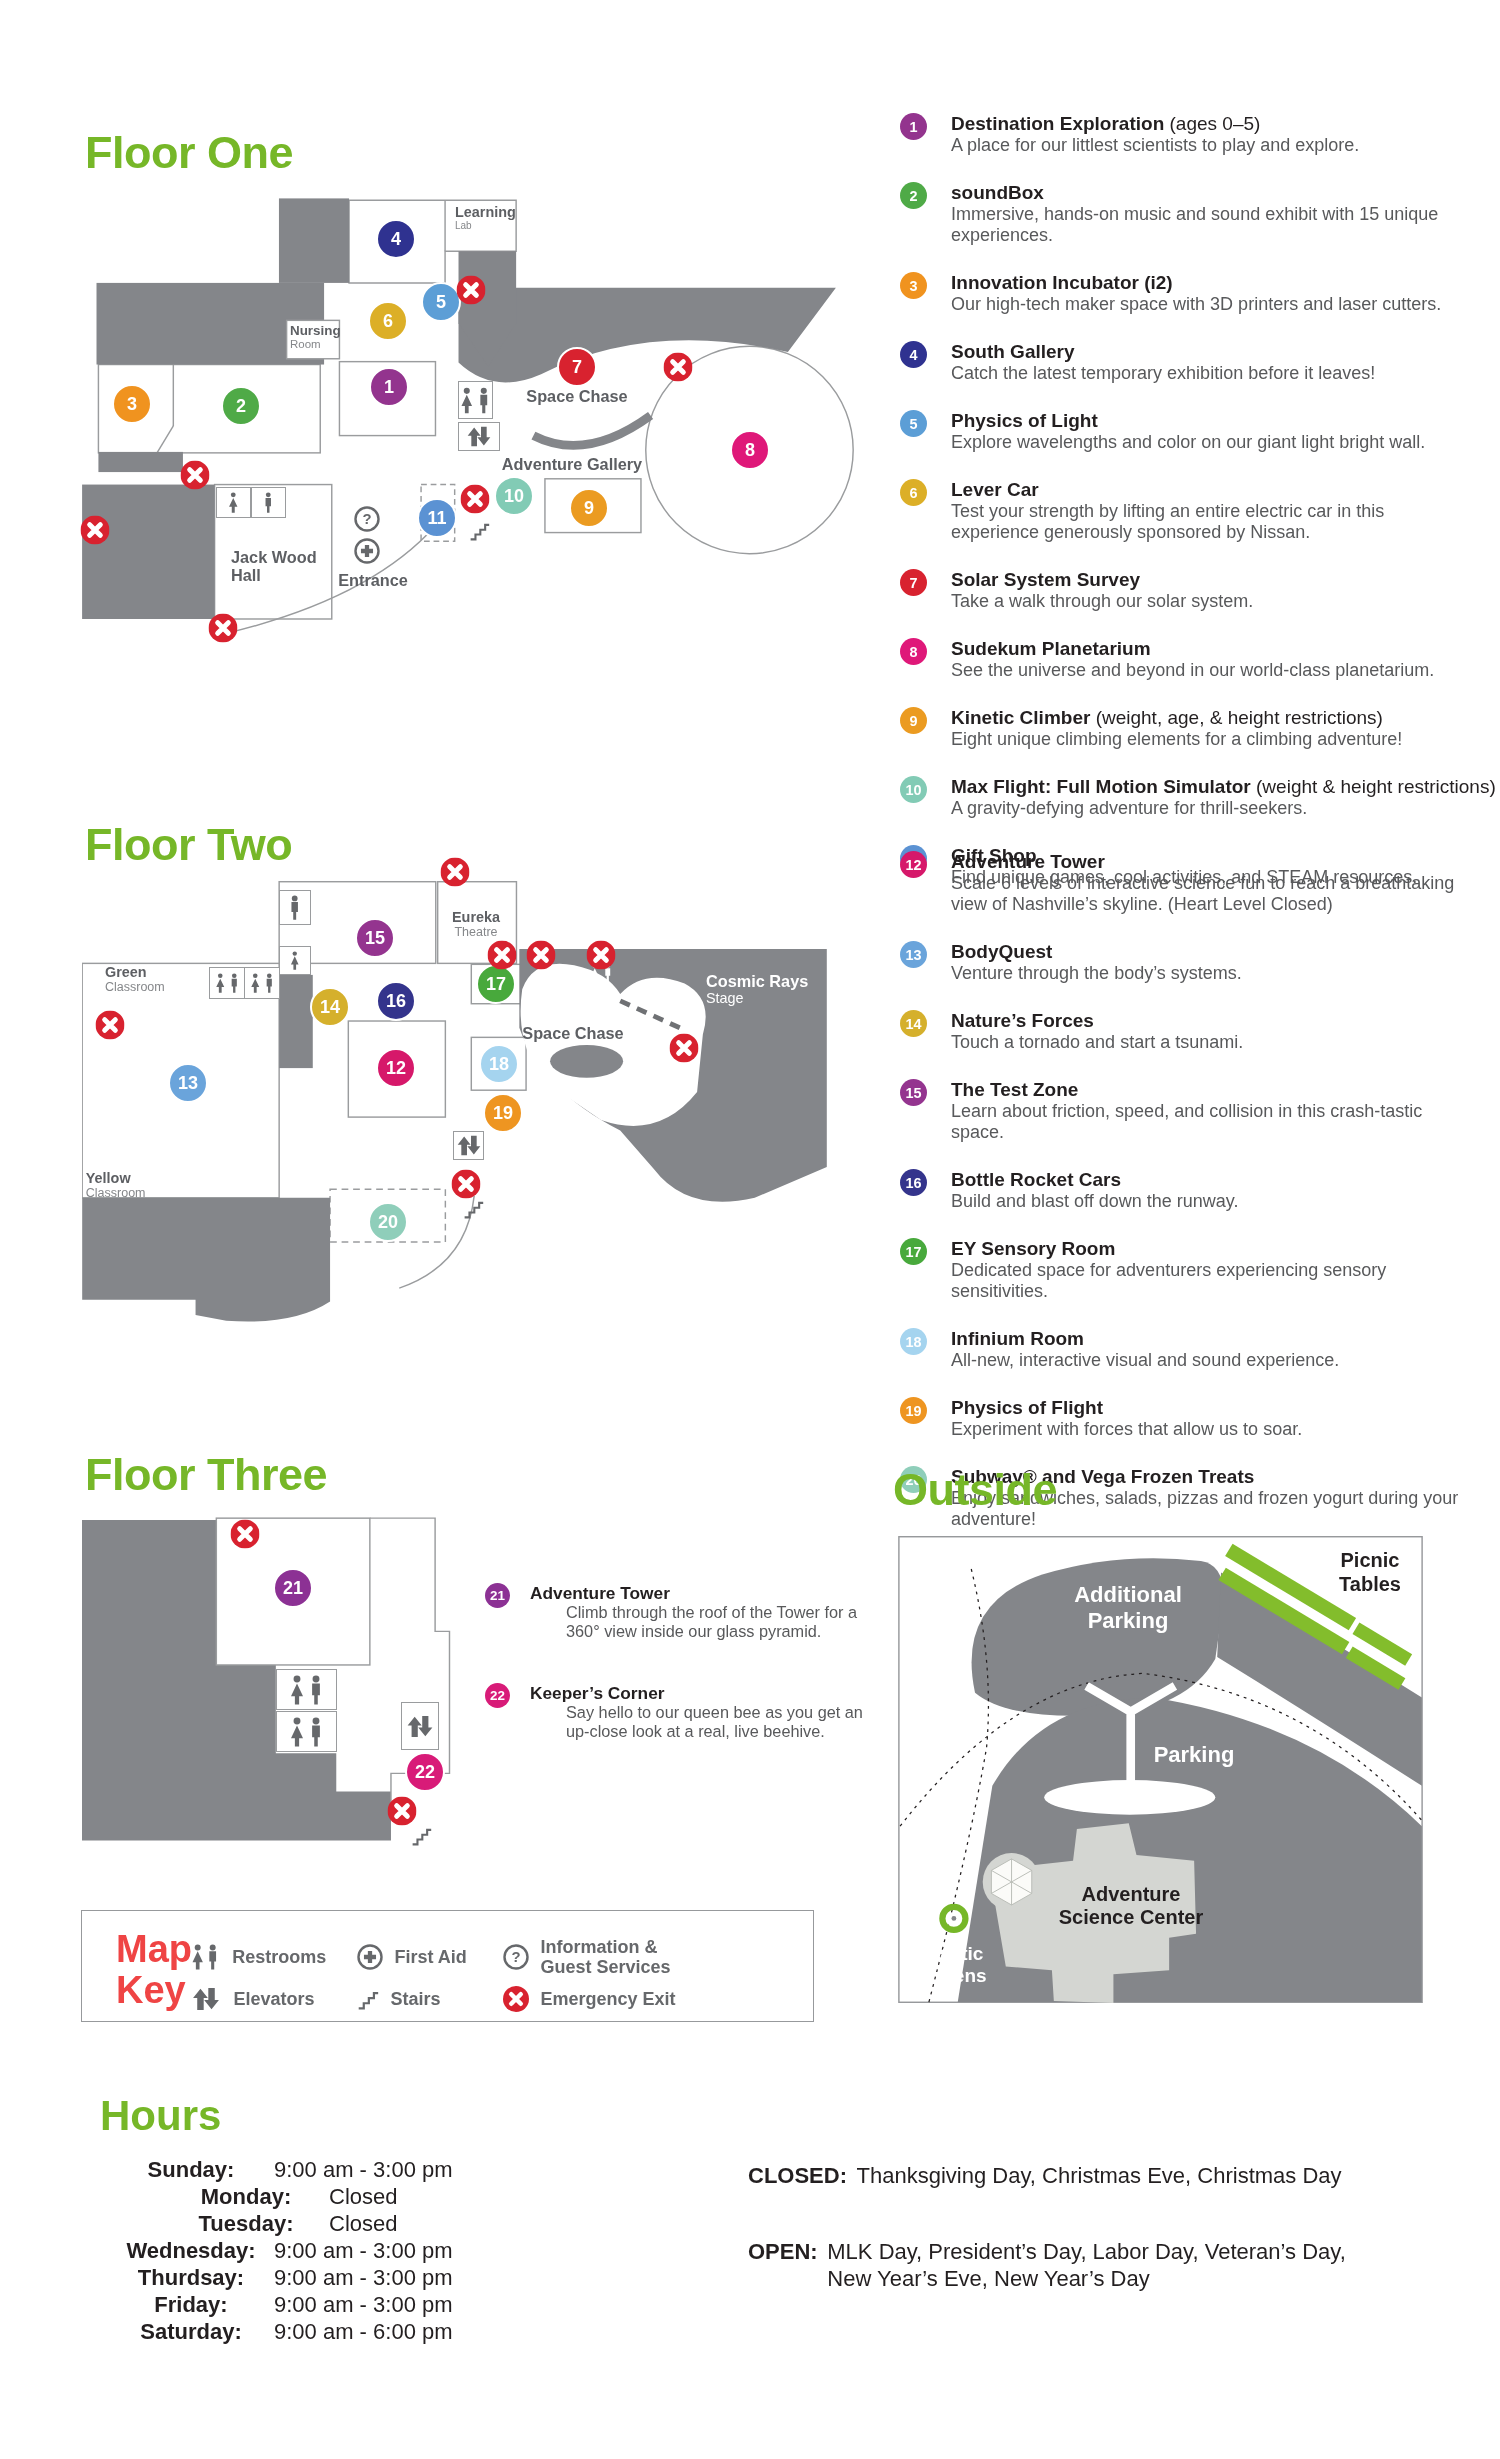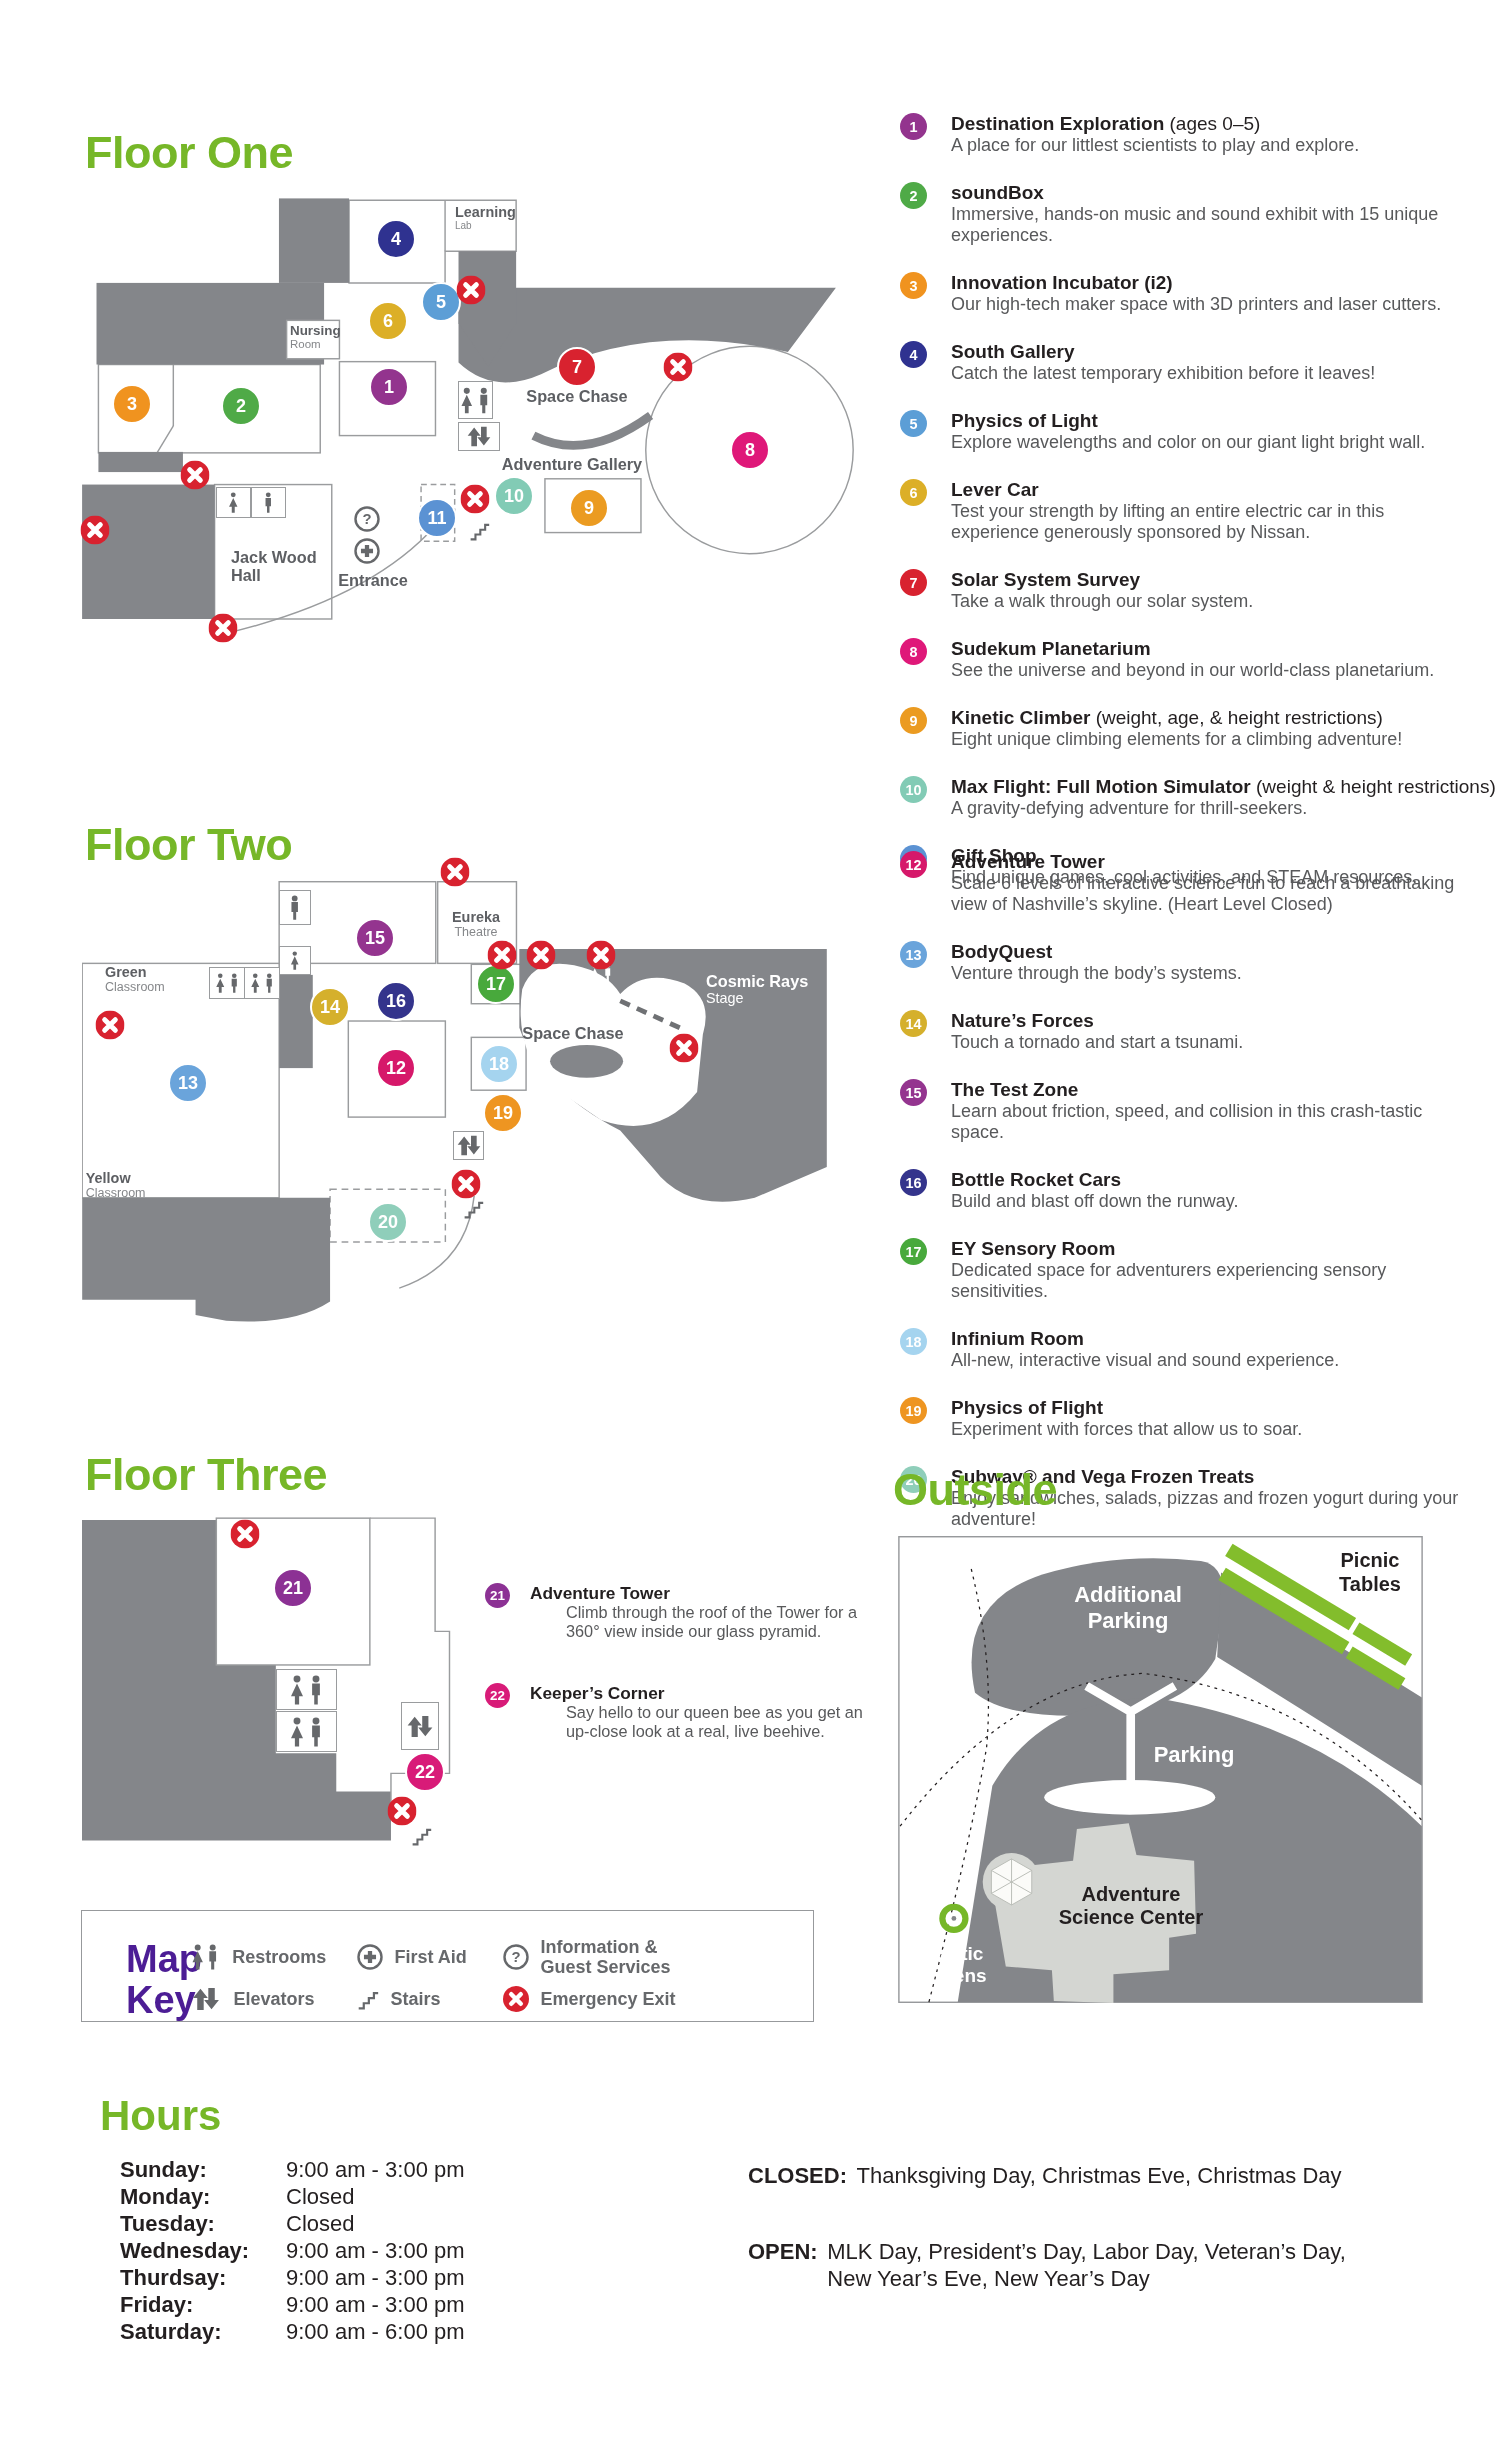--- a/index.html
+++ b/index.html
@@ -20,21 +20,21 @@
   .leg-item{display:flex;margin-bottom:26px;}
   .leg-circle{flex:0 0 auto;width:27px;height:27px;border-radius:50%;color:#fff;font-weight:700;font-size:14.4px;display:flex;align-items:center;justify-content:center;margin-right:24px;}
   .leg-title{font-size:19px;font-weight:700;color:#231f20;line-height:22px;white-space:nowrap;}
   .leg-title .sfx{font-weight:400;}
   .leg-desc{font-size:18px;color:#58595b;line-height:21px;max-width:524px;}
   .legend.small .leg-circle{width:25px;height:25px;font-size:13.4px;margin-right:20px;}
   .legend.small .leg-title{font-size:17.3px;line-height:20px;}
   .legend.small .leg-desc{font-size:16.3px;line-height:19px;max-width:327px;margin-left:36px;}
   .legend.small .leg-item{margin-bottom:42px;}
   .keybox{position:absolute;border:1.4px solid #97999c;box-sizing:border-box;}
-  .keytitle{position:absolute;left:31px;top:15.4px;font-size:38px;line-height:41px;font-weight:700;color:#4c1d95;margin:13px;}
+  .keytitle{position:absolute;left:31px;top:15.4px;font-size:38px;line-height:41px;font-weight:700;color:#ef4444;margin:3px;}
   .keyitem{position:absolute;display:flex;align-items:center;transform:translateY(-50%);}
   .keylabel{font-weight:700;font-size:18px;color:#66686b;line-height:20px;margin-left:11.5px;white-space:pre-line;}
   .hours-title{position:absolute;margin:0;font-size:42px;font-weight:700;color:#76b728;}
   .hours-table{position:absolute;}
   .hrow{font-size:22px;line-height:27px;}
   .hday{display:inline-block;width:166px;font-weight:700;color:#231f20;}
   .htime{color:#231f20;}
   .note{position:absolute;font-size:22px;color:#231f20;display:flex;align-items:flex-start;line-height:27px;}
   .note .nlabel{font-weight:700;margin-right:9.6px;white-space:nowrap;}
   .note .ntext{white-space:pre-line;}
@@ -606,21 +606,21 @@
       <div class="keyitem" style="left: 421px; top: 88px;">
         <span class="keyicon" style="line-height: 0;"><svg width="26" height="26" viewBox="0 0 30 30">
             <circle cx="15" cy="15" r="15" fill="#d8222f"></circle>
             <path d="M9.5 9.5 L20.5 20.5 M20.5 9.5 L9.5 20.5" stroke="#fff" stroke-width="5.2" stroke-linecap="round"></path>
           </svg></span>
         <span class="keylabel">Emergency Exit</span>
       </div>
     </div>
 
   <h2 class="hours-title" style="left:100px;top:2092px;">Hours</h2>
-  <div class="hours-table" id="hours-table" style="left:120px;top:2156px;">
+  <div class="hours-table" id="hours-table" style="left:108px;top:2156px;text-align:center;">
       <div class="hrow"><span class="hday">Sunday:</span><span class="htime">9:00 am - 3:00 pm</span></div>
       <div class="hrow"><span class="hday">Monday:</span><span class="htime">Closed</span></div>
       <div class="hrow"><span class="hday">Tuesday:</span><span class="htime">Closed</span></div>
       <div class="hrow"><span class="hday">Wednesday:</span><span class="htime">9:00 am - 3:00 pm</span></div>
       <div class="hrow"><span class="hday">Thurdsay:</span><span class="htime">9:00 am - 3:00 pm</span></div>
       <div class="hrow"><span class="hday">Friday:</span><span class="htime">9:00 am - 3:00 pm</span></div>
       <div class="hrow"><span class="hday">Saturday:</span><span class="htime">9:00 am - 6:00 pm</span></div>
     </div>
 
   <div class="note" style="left:748px;top:2238px;">

